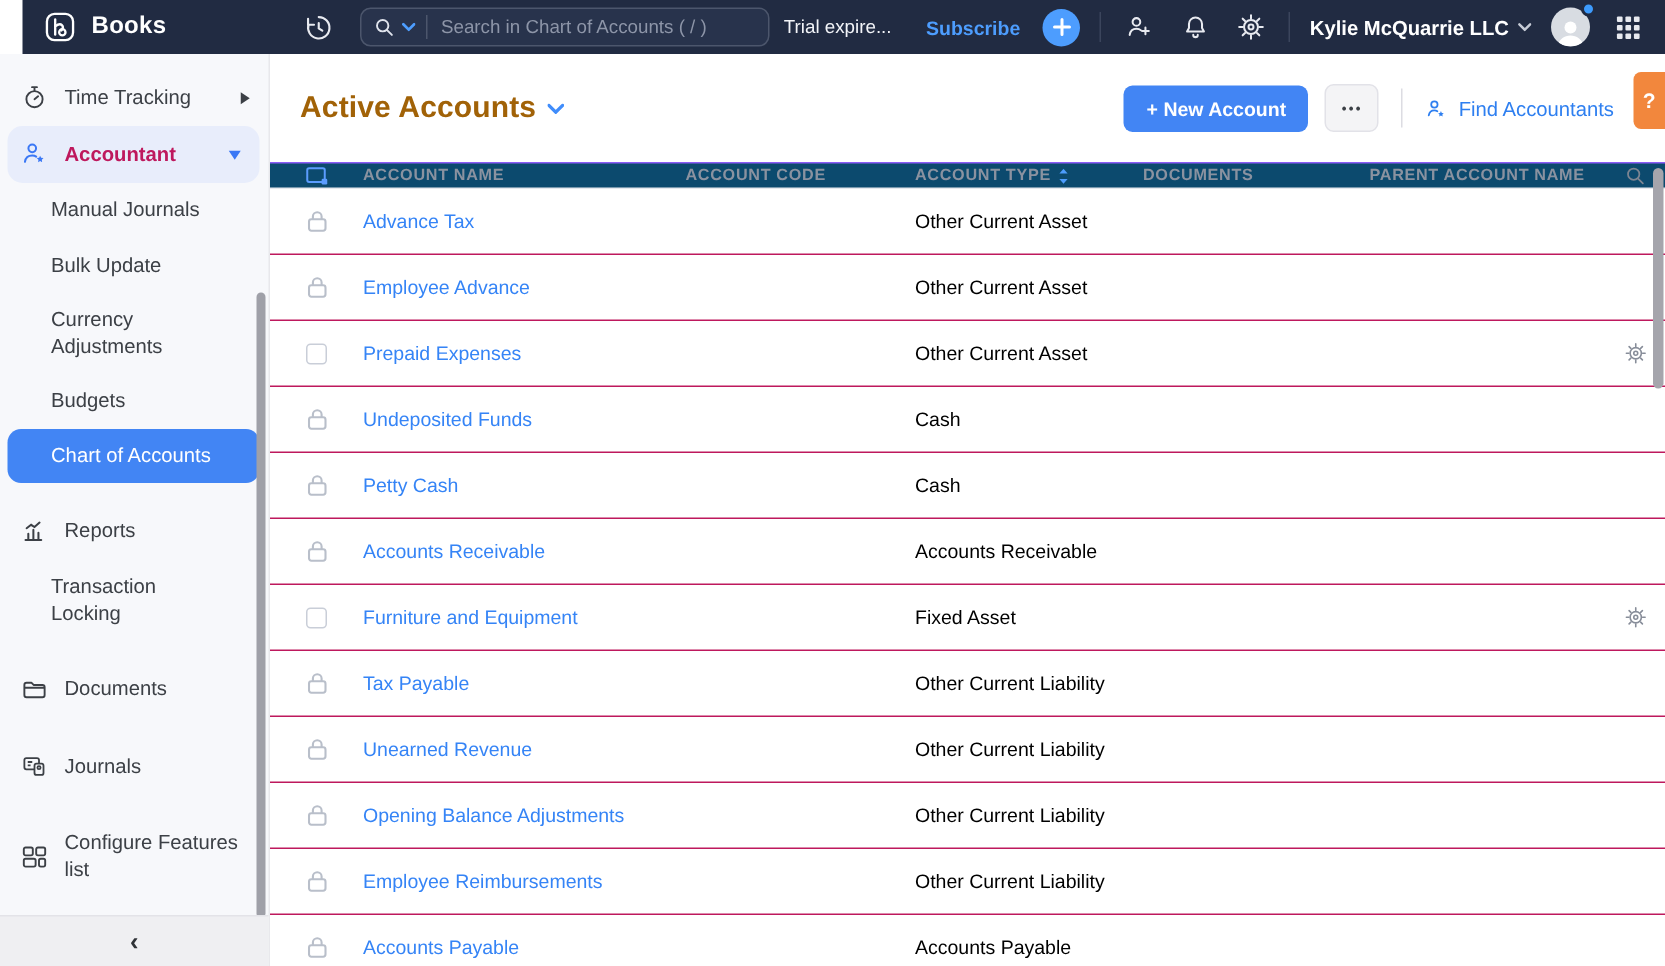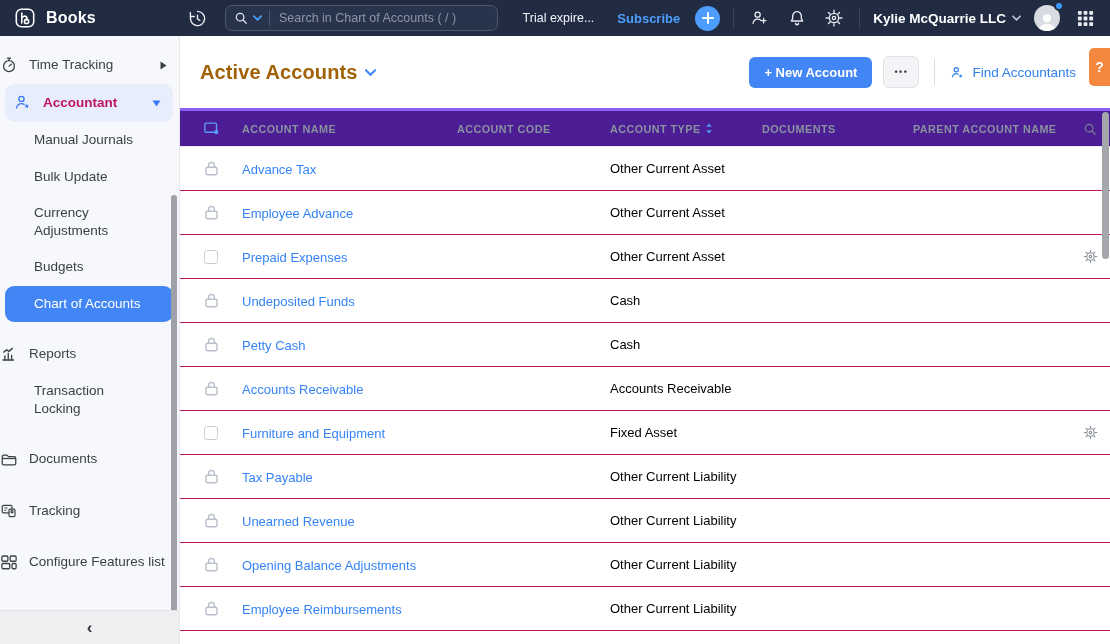--- a/index.html
+++ b/index.html
@@ -1,21 +1,21 @@
 <!DOCTYPE html>
 <html><head>
 <meta charset="utf-8">
 <style>
   * { margin:0; padding:0; box-sizing:border-box; }
   html,body { width:1110px; height:644px; overflow:hidden;
     font-family:"Liberation Sans","DejaVu Sans",sans-serif; background:#fff; }
   .app { position:relative; width:1110px; height:644px; }
 
   
-  .topbar { position:absolute; top:0; left:0; right:0; height:36px;
+  .topbar { position:absolute; top:0; left:15px; right:0; height:36px;
     background:#212b42; display:flex; align-items:center; color:#fff; z-index:5; }
   .brand { width:180px; display:flex; align-items:center; gap:10px; padding-left:14px; flex:0 0 auto; }
   .brand-name { font-size:16px; font-weight:700; letter-spacing:.2px; }
   .icon-btn { background:none; border:none; cursor:pointer; display:flex; align-items:center; justify-content:center; padding:0 8px; height:36px; }
   .searchbox { margin-left:10px; width:273px; height:26px; background:#28334c;
     border:1px solid #4c566c; border-radius:7px; display:flex; align-items:center; padding:0 8px; gap:5px; }
   .searchbox .vdiv { width:1px; height:16px; background:#4c566c; margin:0 4px 0 2px; }
   .searchbox input { flex:1; background:transparent; border:none; outline:none;
     color:#dfe3ec; font-size:12.5px; font-family:"Liberation Sans",sans-serif; min-width:0; }
   .searchbox input::placeholder { color:#8d95a8; }
@@ -30,21 +30,21 @@
   .avatar-wrap { position:relative; width:26px; height:26px; }
   .avatar { width:26px; height:26px; border-radius:50%; background:#d8dce2; overflow:hidden;
     display:flex; align-items:flex-end; justify-content:center; cursor:pointer; }
   .notif-dot { position:absolute; top:-4px; right:-4px; width:10px; height:10px;
     border-radius:50%; background:#3d9bfd; border:2px solid #212b42; }
 
   
   .sidebar { position:absolute; top:36px; left:0; width:180px; bottom:0;
     background:#f7f8fb; border-right:1px solid #e8e8ec; }
   .side-scroll { position:absolute; top:0; left:0; right:0; bottom:34px; overflow:hidden; padding-top:10px; }
-  .side-item { display:flex; align-items:center; gap:11px; padding:10px 12px 10px 0;
+  .side-item { display:flex; align-items:center; gap:11px; padding:10px 12px 10px 14px;
     font-size:13.5px; color:#3c4046; cursor:pointer; line-height:1.35; }
   .side-item .side-label { white-space:pre-line; flex:1; }
   .side-item.child { padding:9px 12px 9px 34px; }
   .side-item.gap { margin-top:13px; }
   .side-item.active { background:#e8edfb; border-radius:10px; margin-left:5px; margin-right:6px;
     padding-left:9px; color:#3b78f5; font-weight:600; }
   .side-item.active .side-label { color:#be185d; }
   .side-item.selected { background:#4285f4; border-radius:9px; margin-left:5px; margin-right:6px;
     padding-left:29px; color:#fff; font-weight:400; }
   .caret-wrap { flex:0 0 auto; display:flex; align-items:center; }
@@ -66,21 +66,21 @@
     font-size:9px; letter-spacing:1.5px; font-weight:700; padding:10px 10px; cursor:pointer; }
   .hdr-div { width:1px; height:26px; background:#dcdce2; margin:0 4px; }
   .find-acct { display:flex; align-items:center; gap:7px; color:#2e7ff0; font-size:13.5px;
     text-decoration:none; font-weight:500; }
   .help-btn { position:absolute; right:0; top:12px; width:21px; height:38px; background:#f2873d;
     border:none; border-radius:5px 0 0 5px; color:#fff; font-size:14px; font-weight:700; cursor:pointer; }
 
   
   .grid-row { display:grid; grid-template-columns:62px minmax(0,1fr) 153px 152px 151px 157px 40px;
     align-items:center; }
-  .thead { height:39px; background:#4c1d95; border-top:3px solid #8b5cf6; border-bottom:1px solid #e7e9ee; }
+  .thead { height:18px; background:#0c4a6e; border-top:1px solid #8b5cf6; border-bottom:1px solid #e7e9ee; }
   .th { font-size:10.8px; font-weight:600; color:#8a92a0; letter-spacing:.45px; display:flex; align-items:center; gap:4px; }
   .cell-center { display:flex; justify-content:center; align-items:center; }
   .trow { height:44px; border-bottom:1px solid #be185d; cursor:pointer; background:#fff; }
   .acct-link { color:#3584f6; font-size:13px; text-decoration:none; font-weight:500; }
   .acct-type { font-size:13px; color:#000000; }
   .checkbox { width:14px; height:14px; border:1.5px solid #c9ced8; border-radius:3px; background:#fff; display:inline-block; cursor:pointer; }
   .gear-btn { background:none; border:none; cursor:pointer; display:flex; align-items:center; justify-content:center; }
   .main-thumb { position:absolute; top:76px; right:1px; width:7px; height:147px;
     background:#a5a5ac; border-radius:4px; }
 </style>
@@ -259,21 +259,21 @@
         </div>
         <div class="side-item gap">
           <span style="display: flex;">
             <svg width="18" height="18" viewBox="0 0 24 24" fill="none" stroke="#3c4046" stroke-width="1.6" stroke-linejoin="round">
               <rect x="3" y="4.5" width="13" height="10" rx="1.8"></rect>
               <path d="M6 8h4M6 11h2.5"></path>
               <rect x="12" y="9.5" width="8" height="10" rx="1.8" fill="#f7f8fb"></rect>
               <circle cx="16" cy="13" r="1.4"></circle>
             </svg>
           </span>
-          <span class="side-label">Tracking</span>
+          <span class="side-label">Journals</span>
         </div>
         <div class="side-item gap">
           <span style="display: flex;">
             <svg width="18" height="18" viewBox="0 0 24 24" fill="none" stroke="#3c4046" stroke-width="1.7">
               <rect x="2.5" y="4" width="8" height="7" rx="1.6"></rect>
               <rect x="13.5" y="4" width="8" height="7" rx="1.6"></rect>
               <rect x="2.5" y="14" width="10.5" height="7" rx="1.6"></rect>
               <rect x="16" y="14" width="5.5" height="7" rx="1.6"></rect>
             </svg>
           </span>

